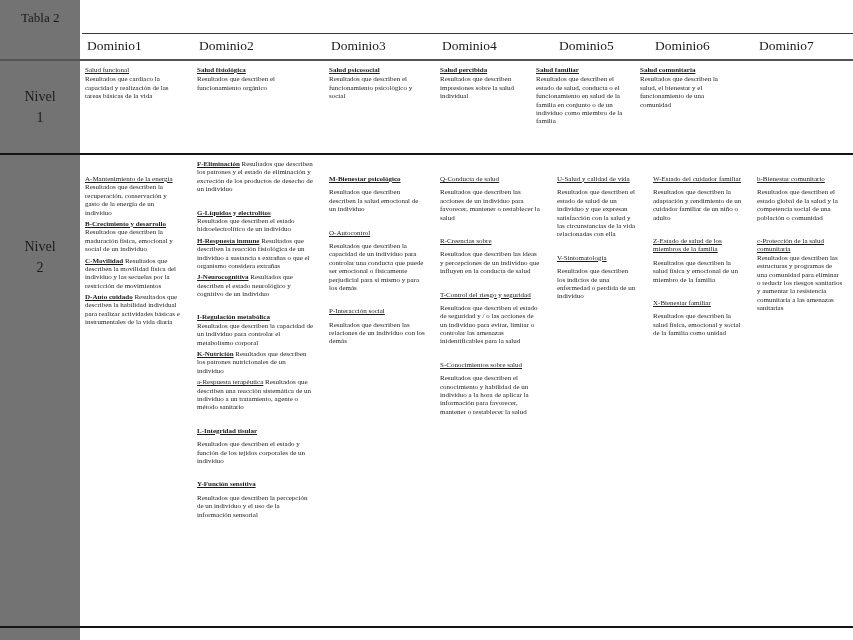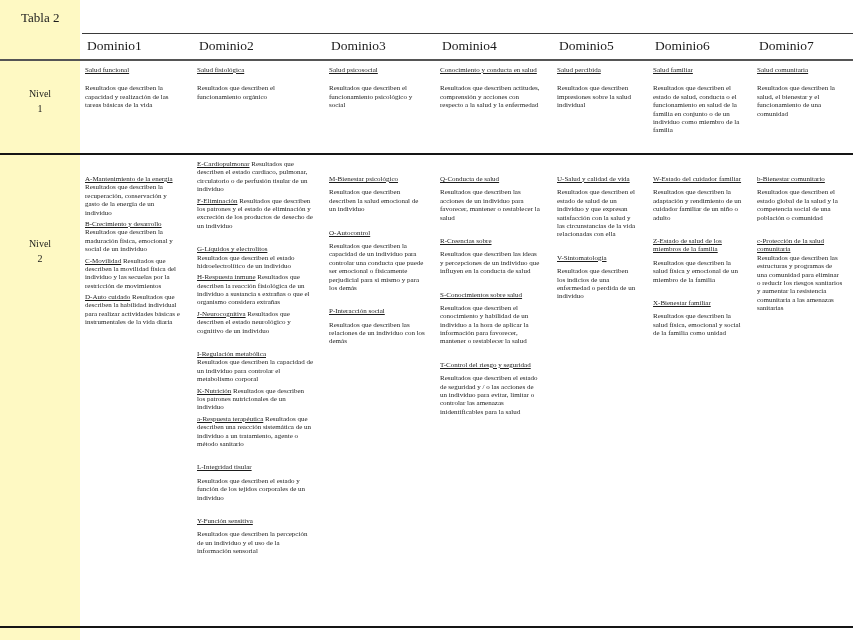--- a/index.html
+++ b/index.html
@@ -7,50 +7,50 @@
   body {
     position:relative;
     background:#ffffff;
     font-family:"Liberation Serif","DejaVu Serif",serif;
     color:#1b1b1b;
     overflow:hidden;
   }
   .page { position:absolute; inset:0; }
   .sidebar { position:absolute; left:0; top:0; width:80px; height:640px; background:#fcf9cc; }
   .tabla-label { position:absolute; left:21px; top:10px; font-size:13px; white-space:nowrap; }
-  .nivel-label { position:absolute; left:0; width:80px; text-align:center; font-size:10px; line-height:1.5; }
+  .nivel-label { position:absolute; left:0; width:80px; text-align:center; font-size:14px; line-height:1.5; }
   .nivel-1 { top:86px; }
   .nivel-2 { top:236px; }
   .rule { position:absolute; }
   .rule-header-top   { left:82px; right:0; top:33px;  height:1px; background:#3a3a3a; }
   .rule-header-bottom{ left:0;  right:0; top:59px;  height:2px; background:#555555; }
   .rule-mid          { left:0;  right:0; top:153px; height:2px; background:#151515; }
   .rule-bottom       { left:0;  right:0; top:626px; height:2px; background:#151515; }
   .row { position:absolute; left:80px; display:flex; align-items:flex-start; }
   .header-row { top:38px; }
   .n1-row { top:66px; }
   .n2-row { top:160px; }
   .w0{width:112px}.w1{width:132px}.w2{width:111px}.w3{width:117px}.w4{width:96px}.w5{width:104px}.w6{width:101px}
   .hcell { font-size:13.5px; padding-left:7px; white-space:nowrap; }
   .cell { padding:0 10px 0 5px; font-size:7px; line-height:1.2; }
-  .n1-title { text-decoration:underline; margin-bottom:10px; }
+  .n1-title { text-decoration:underline; margin-bottom:1px; }
   .n1-desc { }
-  .bold { font-weight:normal; }
+  .bold { font-weight:bold; }
   .entry { margin:0 0 3px 0; }
   .entry-title { text-decoration:underline;margin-top:15px; }
   .entry.block .entry-title { display:block; }
   .entry.block-gap .entry-title { display:block; margin-bottom:5px; }
   .entry.block-gap { margin-bottom:6px; }
 </style>
 </head>
 <body>
 
 <div class="page">
 
-  <aside class="sidebar" style="background: #fef9c3;">
+  <aside class="sidebar" style="background: #737373;">
     <div class="tabla-label">Tabla 2</div>
     <div class="nivel-label nivel-1">
       <div>Nivel</div>
       <div>1</div>
     </div>
     <div class="nivel-label nivel-2">
       <div>Nivel</div>
       <div>2</div>
     </div>
   </aside>
@@ -66,33 +66,29 @@
     <div class="hcell w2">Dominio3</div>
     <div class="hcell w3">Dominio4</div>
     <div class="hcell w4">Dominio5</div>
     <div class="hcell w5">Dominio6</div>
     <div class="hcell w6">Dominio7</div>
   </div>
 
   <div class="row n1-row">
     <div class="cell w0">
       <div class="n1-title">Salud funcional</div>
-      <div class="n1-desc">Resultados que describen la capacidad y realización de las tareas básicas de la vida</div>
+      <div class="n1-desc">Resultados que cardiaco la capacidad y realización de las tareas básicas de la vida</div>
     </div>
     <div class="cell w1">
       <div class="n1-title bold">Salud fisiológica</div>
       <div class="n1-desc">Resultados que describen el funcionamiento orgánico</div>
     </div>
     <div class="cell w2">
       <div class="n1-title bold">Salud psicosocial</div>
       <div class="n1-desc">Resultados que describen el funcionamiento psicológico y social</div>
-    </div>
-    <div class="cell w3">
-      <div class="n1-title bold">Conocimiento y conducta en salud</div>
-      <div class="n1-desc">Resultados que describen actitudes, comprensión y acciones con respecto a  la salud y la enfermedad</div>
     </div>
     <div class="cell w4">
       <div class="n1-title bold">Salud percibida</div>
       <div class="n1-desc">Resultados que describen impresiones sobre la salud individual</div>
     </div>
     <div class="cell w5">
       <div class="n1-title bold">Salud familiar</div>
       <div class="n1-desc">Resultados que describen el estado de salud, conducta o el funcionamiento en salud de la familia en conjunto o de un individuo como miembro de la familia</div>
     </div>
     <div class="cell w6">
@@ -102,41 +98,40 @@
   </div>
 
   <div class="row n2-row">
     <div class="cell w0">
         <p class="entry block"><span class="entry-title">A-Mantenimiento de la energía</span> <span class="entry-desc">Resultados que describen la recuperación, conservación y gasto de la energía de un individuo</span></p>
         <p class="entry inline"><span class="entry-title bold">B-Crecimiento y desarrollo</span> <span class="entry-desc">Resultados que describen la maduración física, emocional y social de un individuo</span></p>
         <p class="entry inline"><span class="entry-title bold">C-Movilidad</span> <span class="entry-desc">Resultados que describen la movilidad física del individuo y las secuelas por la restricción de movimientos</span></p>
         <p class="entry inline"><span class="entry-title bold">D-Auto cuidado</span> <span class="entry-desc">Resultados que describen la habilidad individual para realizar actividades básicas e instrumentales de la vida diaria</span></p>
       </div>
     <div class="cell w1">
-        <p class="entry inline"><span class="entry-title bold">E-Cardiopulmonar</span> <span class="entry-desc">Resultados que describen el estado cardiaco, pulmonar, circulatorio o de perfusión tisular de un individuo</span></p>
         <p class="entry inline"><span class="entry-title bold">F-Eliminación</span> <span class="entry-desc">Resultados que describen los patrones y el estado de eliminación y excreción de los productos de desecho de un individuo</span></p>
         <p class="entry block"><span class="entry-title bold">G-Líquidos y electrolitos</span> <span class="entry-desc">Resultados que describen el estado hidroelectrolítico de un individuo</span></p>
         <p class="entry inline"><span class="entry-title bold">H-Respuesta inmune</span> <span class="entry-desc">Resultados que describen la reacción fisiológica de un individuo a sustancia s extrañas o que el organismo considera extrañas</span></p>
         <p class="entry inline"><span class="entry-title bold">J-Neurocognitiva</span> <span class="entry-desc">Resultados que describen el estado neurológico y cognitivo de un individuo</span></p>
         <p class="entry block"><span class="entry-title bold">I-Regulación metabólica</span> <span class="entry-desc">Resultados que describen la capacidad de un individuo para controlar el metabolismo corporal</span></p>
         <p class="entry inline"><span class="entry-title bold">K-Nutrición</span> <span class="entry-desc">Resultados que describen los patrones nutricionales de un individuo</span></p>
         <p class="entry inline"><span class="entry-title">a-Respuesta terapéutica</span> <span class="entry-desc">Resultados que describen una reacción sistemática de un individuo a un tratamiento, agente o método sanitario</span></p>
         <p class="entry block-gap"><span class="entry-title bold">L-Integridad tisular</span> <span class="entry-desc">Resultados que describen el estado y función de los tejidos corporales de un individuo</span></p>
         <p class="entry block-gap"><span class="entry-title bold">Y-Función sensitiva</span> <span class="entry-desc">Resultados que describen la percepción de un individuo y el uso de la información sensorial</span></p>
       </div>
     <div class="cell w2">
         <p class="entry block-gap"><span class="entry-title bold">M-Bienestar psicológico</span> <span class="entry-desc">Resultados que describen describen la salud emocional de un individuo</span></p>
         <p class="entry block-gap"><span class="entry-title">O-Autocontrol</span> <span class="entry-desc">Resultados que describen la capacidad de un individuo para controlar una conducta que puede ser emocional o físicamente perjudicial para sí mismo y para los demás</span></p>
         <p class="entry block-gap"><span class="entry-title">P-Interacción social</span> <span class="entry-desc">Resultados que describen las relaciones de un individuo con los demás</span></p>
       </div>
     <div class="cell w3">
         <p class="entry block-gap"><span class="entry-title">Q-Conducta de salud</span> <span class="entry-desc">Resultados que describen las acciones de un individuo para favorecer, mantener o restablecer la salud</span></p>
         <p class="entry block-gap"><span class="entry-title">R-Creencias sobre</span> <span class="entry-desc">Resultados que describen las ideas y percepciones de un individuo que influyen en la conducta de salud</span></p>
+        <p class="entry block-gap"><span class="entry-title">T-Control del riesgo y seguridad</span> <span class="entry-desc">Resultados que describen el estado de seguridad y / o las acciones de un individuo para evitar, limitar o controlar las amenazas inidentificables para la salud</span></p>
         <p class="entry block-gap"><span class="entry-title">S-Conocimientos sobre salud</span> <span class="entry-desc">Resultados que describen el conocimiento y habilidad de un individuo a la hora de aplicar la información para favorecer, mantener o restablecer la salud</span></p>
-        <p class="entry block-gap"><span class="entry-title">T-Control del riesgo y seguridad</span> <span class="entry-desc">Resultados que describen el estado de seguridad y / o las acciones de un individuo para evitar, limitar o controlar las amenazas inidentificables para la salud</span></p>
       </div>
     <div class="cell w4">
         <p class="entry block-gap"><span class="entry-title">U-Salud y calidad de vida</span> <span class="entry-desc">Resultados que describen el estado de salud de un individuo y que expresan satisfacción con la salud y las circunstancias de la vida relacionadas con ella</span></p>
         <p class="entry block-gap"><span class="entry-title">V-Sintomatología</span> <span class="entry-desc">Resultados que describen los indicios de una enfermedad o perdida de un individuo</span></p>
       </div>
     <div class="cell w5">
         <p class="entry block-gap"><span class="entry-title">W-Estado del cuidador familiar</span> <span class="entry-desc">Resultados que describen la adaptación  y rendimiento de un cuidador familiar de un niño o adulto</span></p>
         <p class="entry block-gap"><span class="entry-title">Z-Estado de salud de los miembros de la familia</span> <span class="entry-desc">Resultados que describen la salud física y emocional de un miembro de la familia</span></p>
         <p class="entry block-gap"><span class="entry-title">X-Bienestar familiar</span> <span class="entry-desc">Resultados que describen la salud física, emocional y social de la familia como unidad</span></p>
       </div>

